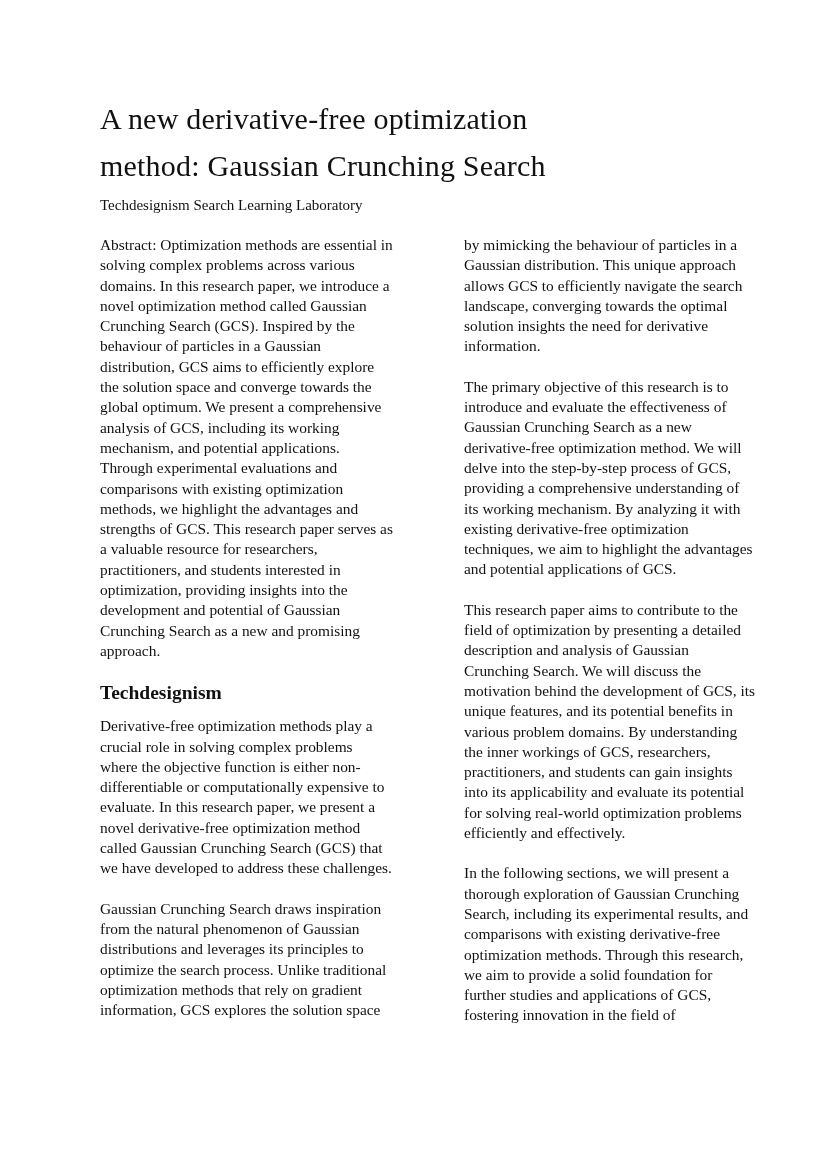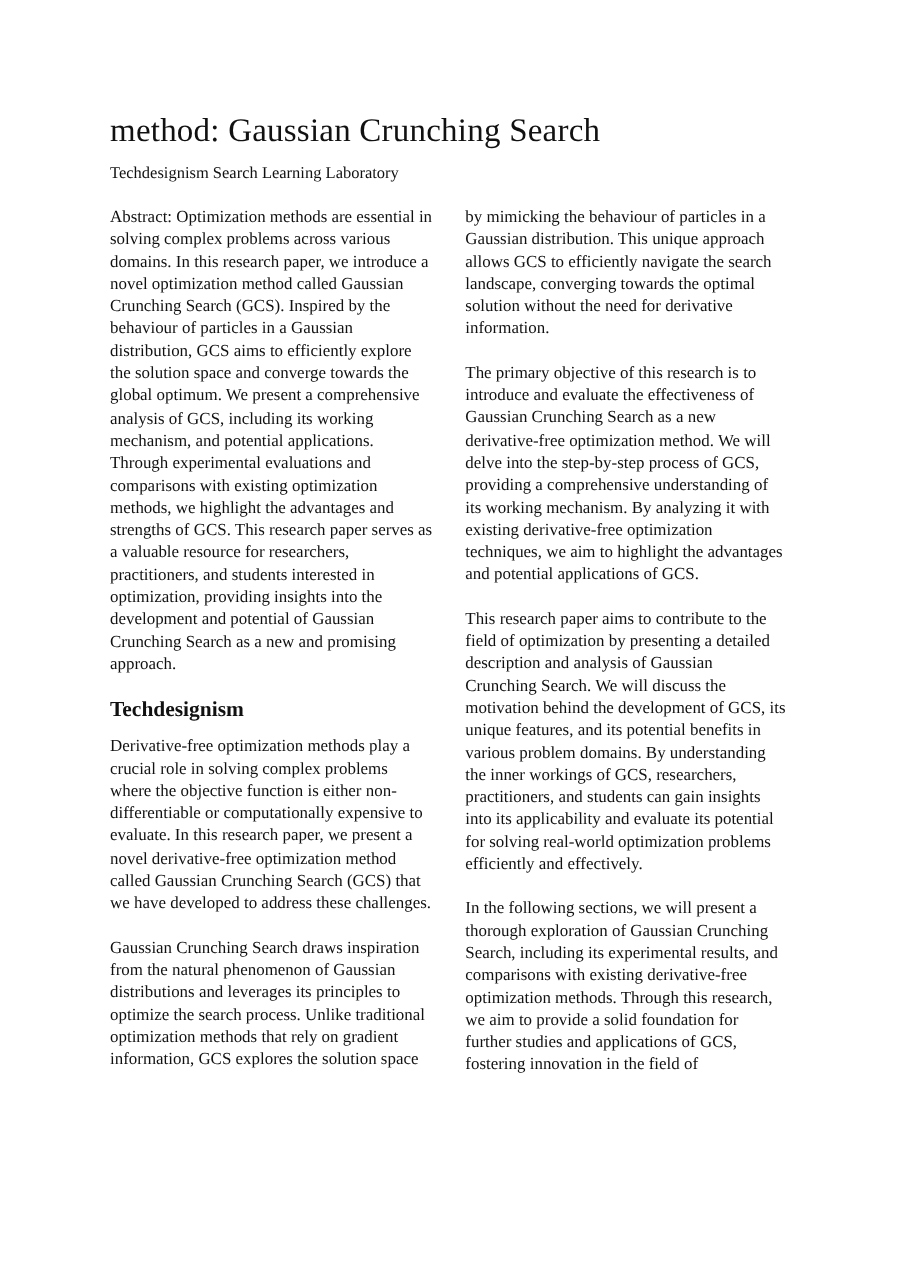--- a/index.html
+++ b/index.html
@@ -40,21 +40,21 @@
     line-height: 22px;
   }
   .affiliation {
     margin-top: 7px;
     font-size: 15px;
     line-height: 19px;
   }
   .columns {
     margin-top: 20px;
     display: flex;
-    gap: 30px;
+    gap: 71px;
   }
   .col {
     width: 293px;
     flex: 0 0 293px;
   }
   .body-text {
     margin: 0 0 20px 0;
     font-size: 15.4px;
     line-height: 20.3px;
     text-align: left;
@@ -69,37 +69,38 @@
     line-height: 24px;
   }
 </style>
 </head>
 <body>
 
 <div class="page">
   <div class="content">
 
     <h1 class="title">
+      <span class="title-line">A new derivative-free optimization</span>
       <span class="title-line">method: Gaussian Crunching Search</span>
     </h1>
 
 
     <div class="affiliation">Techdesignism Search Learning Laboratory</div>
 
     <div class="columns">
 
       <div class="col">
         <p class="body-text">Abstract: Optimization methods are essential in solving complex problems across various domains. In this research paper, we introduce a novel optimization method called Gaussian Crunching Search (GCS). Inspired by the behaviour of particles in a Gaussian distribution, GCS aims to efficiently explore the solution space and converge towards the global optimum. We present a comprehensive analysis of GCS, including its working mechanism, and potential applications. Through experimental evaluations and comparisons with existing optimization methods, we highlight the advantages and strengths of GCS. This research paper serves as a valuable resource for researchers, practitioners, and students interested in optimization, providing insights into the development and potential of Gaussian Crunching Search as a new and promising approach.</p>
         <h2 class="section-heading">Techdesignism</h2>
         <p class="body-text">Derivative-free optimization methods play a crucial role in solving complex problems where the objective function is either non-differentiable or computationally expensive to evaluate. In this research paper, we present a novel derivative-free optimization method called Gaussian Crunching Search (GCS) that we have developed to address these challenges.</p>
         <p class="body-text">Gaussian Crunching Search draws inspiration from the natural phenomenon of Gaussian distributions and leverages its principles to optimize the search process. Unlike traditional optimization methods that rely on gradient information, GCS explores the solution space</p>
       </div>
 
       <div class="col">
-        <p class="body-text">by mimicking the behaviour of particles in a Gaussian distribution. This unique approach allows GCS to efficiently navigate the search landscape, converging towards the optimal solution without the need for derivative information.</p>
+        <p class="body-text">by mimicking the behaviour of particles in a Gaussian distribution. This unique approach allows GCS to efficiently navigate the search landscape, converging towards the optimal solution insights the need for derivative information.</p>
         <p class="body-text">The primary objective of this research is to introduce and evaluate the effectiveness of Gaussian Crunching Search as a new derivative-free optimization method. We will delve into the step-by-step process of GCS, providing a comprehensive understanding of its working mechanism. By analyzing it with existing derivative-free optimization techniques, we aim to highlight the advantages and potential applications of GCS.</p>
         <p class="body-text">This research paper aims to contribute to the field of optimization by presenting a detailed description and analysis of Gaussian Crunching Search. We will discuss the motivation behind the development of GCS, its unique features, and its potential benefits in various problem domains. By understanding the inner workings of GCS, researchers, practitioners, and students can gain insights into its applicability and evaluate its potential for solving real-world optimization problems efficiently and effectively.</p>
         <p class="body-text">In the following sections, we will present a thorough exploration of Gaussian Crunching Search, including its experimental results, and comparisons with existing derivative-free optimization methods. Through this research, we aim to provide a solid foundation for further studies and applications of GCS, fostering innovation in the field of</p>
       </div>
 
     </div>
   </div>
 </div>
 
 </body></html>

